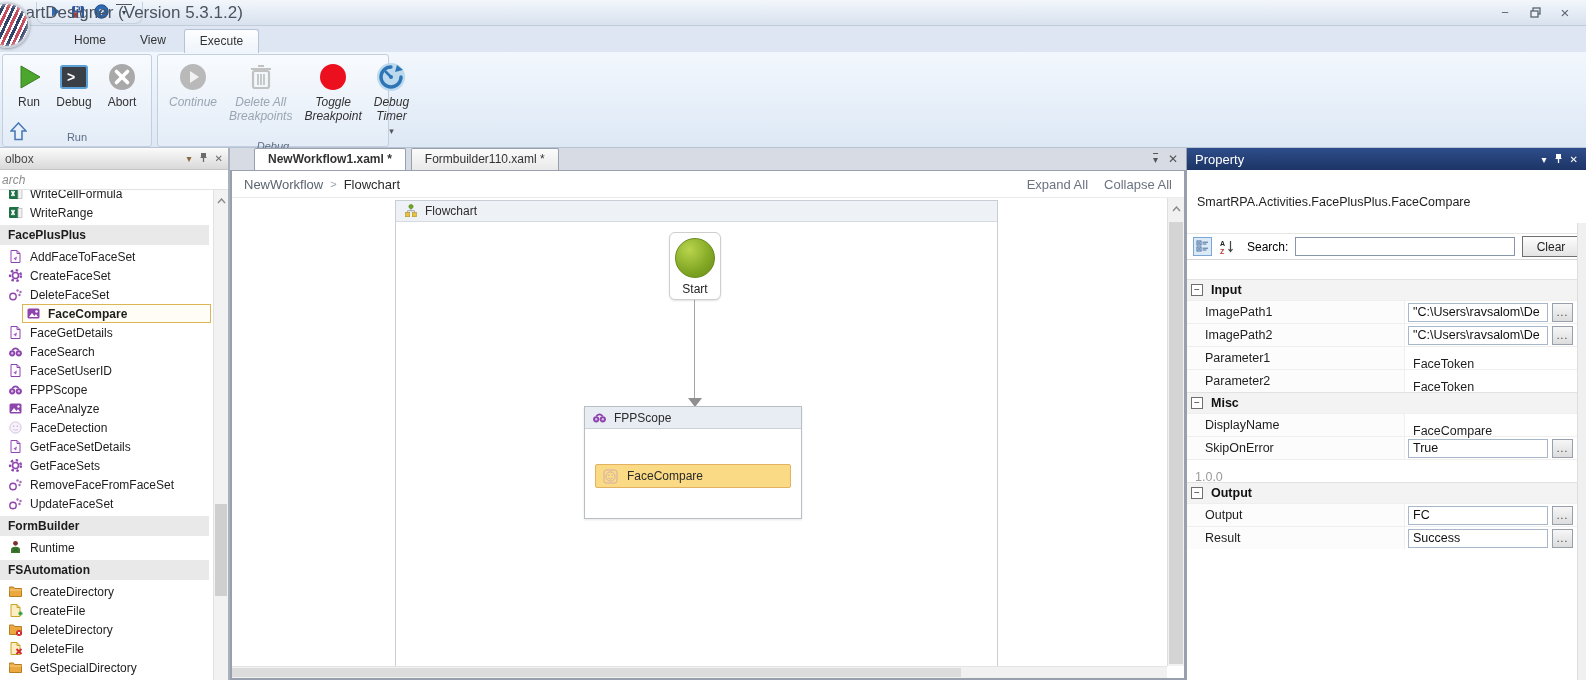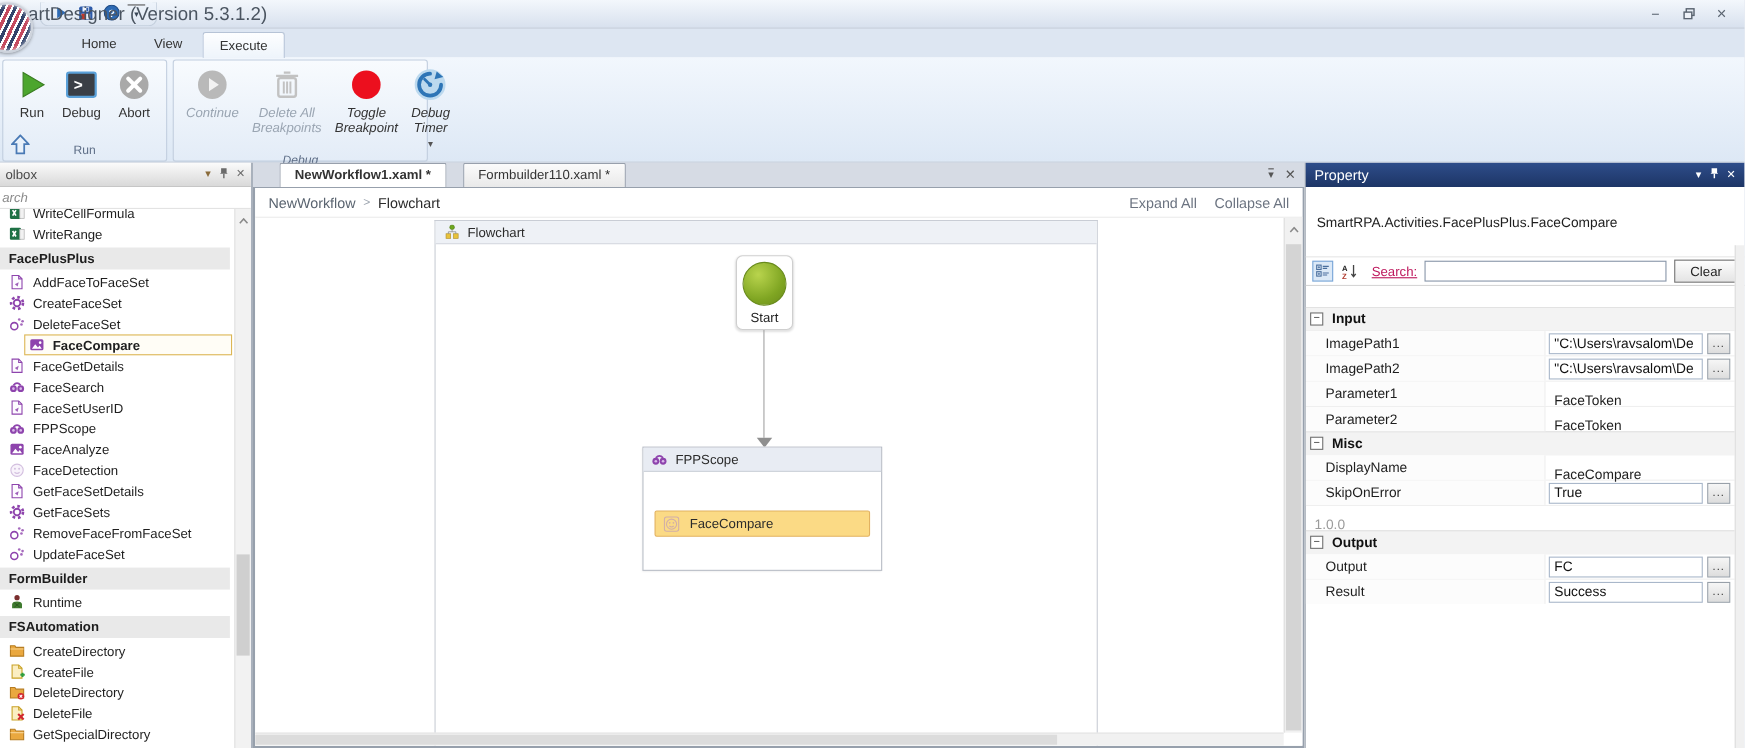--- a/index.html
+++ b/index.html
@@ -49,21 +49,21 @@
   .titem.sel { margin-left:22px; padding-left:3px; border:1px solid #dcb655; background:#fffdf6; font-weight:bold; }
   .ticon { width:15px; height:15px; display:inline-flex; }
   .ticon svg { width:15px; height:15px; }
   .tb-scroll { position:absolute; right:0; top:42px; bottom:0; width:15px; background:#f2f2f2; border-left:1px solid #e2e2e2; }
   .tb-scroll .thumb { position:absolute; left:1px; right:1px; top:64%; height:92px; background:#cfcfcf; }
   .scroll-arrow { position:absolute; top:3px; left:0; right:0; text-align:center; }
 
   
   .designer { flex:1; min-width:0; display:flex; flex-direction:column; background:#eceff4; }
   .doc-tabstrip { height:22px; background:#d6dbe4; display:flex; align-items:flex-end; padding-left:24px; position:relative; }
-  .dtab { padding:3px 13px 4px 13px; border:1px solid #98a0ac; border-bottom:none; border-radius:2px 2px 0 0; background:linear-gradient(#fbfbfb,#e9e9e9); color:#333; position:relative; margin-right:15px; }
+  .dtab { padding:3px 13px 4px 13px; border:1px solid #98a0ac; border-bottom:none; border-radius:2px 2px 0 0; background:linear-gradient(#fbfbfb,#e9e9e9); color:#333; position:relative; margin-right:5px; }
   .dtab.active { background:#fff; font-weight:bold; z-index:2; }
   .strip-icons { position:absolute; right:8px; top:4px; display:flex; gap:10px; color:#555; font-size:10px; align-items:center; }
   .menu-caret { border-top:1px solid #555; padding-top:1px; line-height:1; }
   .doc-frame { flex:1; border:2px solid #97a0ac; border-top:1px solid #97a0ac; background:#fff; display:flex; flex-direction:column; min-height:0; }
   .breadcrumb-row { height:26px; display:flex; align-items:center; padding:0 12px; background:#fff; font-size:13px; flex:none; }
   .bc-item { color:#5a6470; }
   .bc-item.current { color:#2b2b2b; }
   .bc-sep { color:#9aa2ad; margin:0 7px; font-size:11px; }
   .bc-actions { margin-left:auto; display:flex; gap:16px; color:#6b7380; }
   .canvas { flex:1; position:relative; background:#fff; border-top:1px solid #ececec; overflow:hidden; }
@@ -90,21 +90,21 @@
   .h-scroll .thumb { position:absolute; top:1px; bottom:1px; left:0; width:78%; background:#dcdcdc; }
 
   
   .property { width:400px; background:#fff; border-left:1px solid #97a0ac; display:flex; flex-direction:column; position:relative;gap:19px; }
   .prop-title { height:22px; background:linear-gradient(#2e4d8a,#1d3566); color:#fff; display:flex; align-items:center; padding:0 8px; font-size:13px; flex:none; }
   .prop-title .panel-icons { margin-left:auto; color:#fff; }
   .prop-ns { height:25px; display:flex; align-items:center; padding:0 10px; color:#1e1e1e; font-size:12.5px; flex:none; }
   .prop-toolbar { height:27px; display:flex; align-items:center; gap:5px; padding:0 6px; border-top:1px solid #e6e6e6; border-bottom:1px solid #d6d6d6; flex:none; }
   .ptb-icon { width:19px; height:19px; display:inline-flex; align-items:center; justify-content:center; }
   .ptb-icon.boxed { border:1px solid #7ba7d7; background:#dce9f7; }
-  .search-label { margin-left:6px; color:#be185d;text-decoration:underline; }
+  .search-label { margin-left:6px; color:#000000; }
   .search-input { flex:1; height:19px; border:1px solid #8795a8; background:#fff; margin:0 2px; }
   .clear-btn { width:58px; height:21px; border:1px solid #707070; background:linear-gradient(#fdfdfd,#e4e4e4); display:flex; align-items:center; justify-content:center; color:#222; }
   .prop-grid { flex:1; overflow:hidden; font-size:12.5px; position:relative; padding-right:9px; }
   .psection { height:21px; display:flex; align-items:center; gap:8px; padding-left:4px; font-weight:bold; background:#f3f3f3; border-top:1px solid #e2e2e2; color:#111; }
   .collapsebox { width:12px; height:12px; border:1px solid #6f6f6f; background:#fff; font-size:10px; line-height:10px; text-align:center; color:#333; font-weight:normal; }
   .prow { height:23px; display:flex; border-top:1px solid #efefef; }
   .pname { width:218px; padding-left:18px; display:flex; align-items:center; color:#1e1e1e; background:#fcfcfc; border-right:1px solid #efefef; }
   .pvalue { flex:1; display:flex; align-items:center; padding:1px 2px 1px 3px; }
   .ptextbox { flex:1; height:19px; border:1px solid #a9b7ca; background:#fff; display:flex; align-items:center; padding:0 4px; white-space:nowrap; overflow:hidden; margin-right:4px; color:#111; }
   .pellipsis { width:21px; height:19px; border:1px solid #98a0a9; background:linear-gradient(#f6f6f6,#dddddd); display:flex; align-items:center; justify-content:center; font-size:10px; color:#333; margin-right:2px; letter-spacing:1px; }

